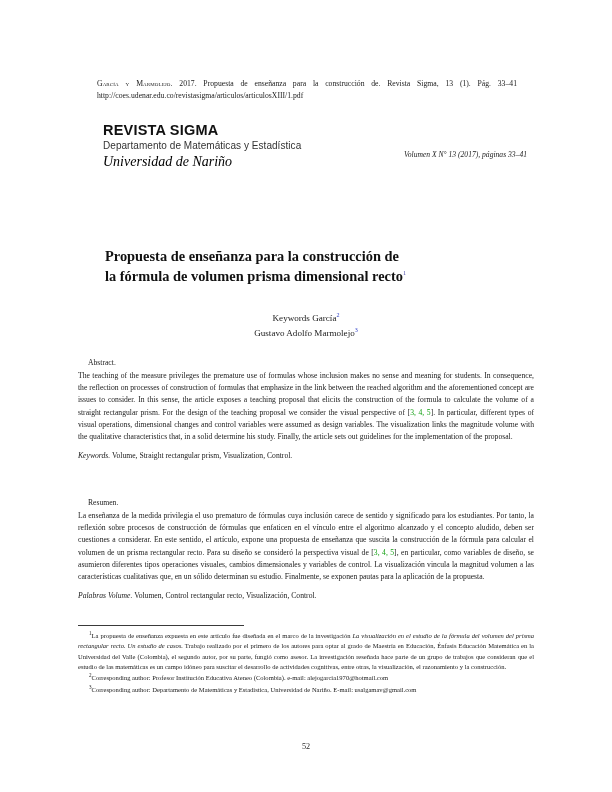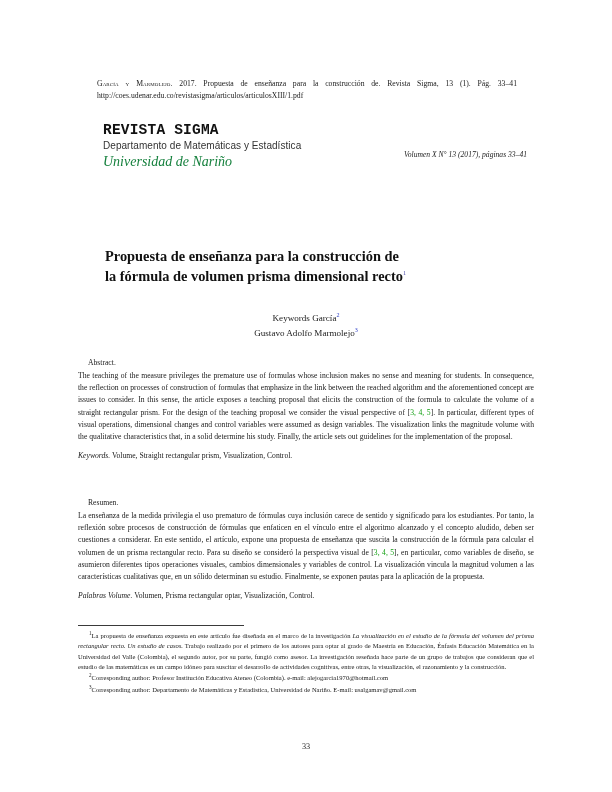--- a/index.html
+++ b/index.html
@@ -39,40 +39,40 @@
   }
 
   
   .masthead {
     position: absolute;
     left: 103px;
     top: 122px;
     width: 300px;
   }
   .journal-name {
-    font-family: Liberation Mono, monospace;
+    font-family: Liberation Sans, sans-serif;
     font-weight: bold;
     font-size: 14.5px;
     letter-spacing: 0.2px;
     color: #111;
     line-height: 1.12;
   }
   .department {
     font-family: "Liberation Sans", "DejaVu Sans", sans-serif;
     font-size: 10px;
     color: #333;
     letter-spacing: 0.05px;
     margin-top: 2px;
     line-height: 1.2;
   }
   .university {
     font-family: "Liberation Serif", "DejaVu Serif", serif;
     font-style: italic;
     font-size: 14px;
-    color: #15803d;
+    color: #000000;
     margin-top: 2px;
     line-height: 1.2;
   }
   .volume-line {
     position: absolute;
     right: 85px;
     top: 150px;
     font-family: "Liberation Serif", "DejaVu Serif", serif;
     font-style: italic;
     font-size: 7.6px;
@@ -216,26 +216,26 @@
 
   <div class="block" id="abstract-block">
     <div class="block-label">Abstract.</div>
     <div class="block-body"><span>The teaching of the measure privileges the premature use of formulas whose inclusion makes no sense and meaning for students. In consequence, the reflection on processes of construction of formulas that emphasize in the link between the reached algorithm and the aforementioned concept are issues to consider. In this sense, the article exposes a teaching proposal that elicits the construction of the formula to calculate the volume of a straight rectangular prism. For the design of the teaching proposal we consider the visual perspective of [</span><span class="cite">3, 4, 5</span><span>]. In particular, different types of visual operations, dimensional changes and control variables were assumed as design variables. The visualization links the magnitude volume with the qualitative characteristics that, in a solid determine his study. Finally, the article sets out guidelines for the implementation of the proposal.</span></div>
     <div class="kw"><i>Keywords.</i> <span>Volume, Straight rectangular prism, Visualization, Control.</span></div>
   </div>
 
   <div class="block" id="resumen-block">
     <div class="block-label">Resumen.</div>
     <div class="block-body"><span>La enseñanza de la medida privilegia el uso prematuro de fórmulas cuya inclusión carece de sentido y significado para los estudiantes. Por tanto, la reflexión sobre procesos de construcción de fórmulas que enfaticen en el vínculo entre el algoritmo alcanzado y el concepto aludido, deben ser cuestiones a considerar. En este sentido, el artículo, expone una propuesta de enseñanza que suscita la construcción de la fórmula para calcular el volumen de un prisma rectangular recto. Para su diseño se consideró la perspectiva visual de [</span><span class="cite">3, 4, 5</span><span>], en particular, como variables de diseño, se asumieron diferentes tipos operaciones visuales, cambios dimensionales y variables de control. La visualización vincula la magnitud volumen a las características cualitativas que, en un sólido determinan su estudio. Finalmente, se exponen pautas para la aplicación de la propuesta.</span></div>
-    <div class="kw"><i>Palabras Volume.</i> <span>Volumen, Prisma rectangular optar, Visualización, Control.</span></div>
+    <div class="kw"><i>Palabras Volume.</i> <span>Volumen, Control rectangular recto, Visualización, Control.</span></div>
   </div>
 
   <div class="fn-rule"></div>
 
   <div class="footnotes">
     <div class="footnote"><sup>1</sup><span>La propuesta de enseñanza expuesta en este artículo fue diseñada en el marco de la investigación </span><i>La visualización en el estudio de la fórmula del volumen del prisma rectangular recto. Un estudio de casos.</i><span> Trabajo realizado por el primero de los autores para optar al grado de Maestría en Educación, Énfasis Educación Matemática en la Universidad del Valle (Colombia), el segundo autor, por su parte, fungió como asesor. La investigación reseñada hace parte de un grupo de trabajos que consideran que el estudio de las matemáticas es un campo idóneo para suscitar el desarrollo de actividades cognitivas, entre otras, la visualización, el razonamiento y la construcción.</span></div>
     <div class="footnote"><sup>2</sup><span>Corresponding author: Profesor Institución Educativa Ateneo (Colombia). e-mail: alejogarcia1970@hotmail.com</span></div>
     <div class="footnote"><sup>3</sup><span>Corresponding author: Departamento de Matemáticas y Estadística, Universidad de Nariño. E-mail: usalgamav@gmail.com</span></div>
   </div>
 
-  <div class="page-number">33</div>
+  <div class="page-number">52</div>
 
 </div>
 
 </body></html>

